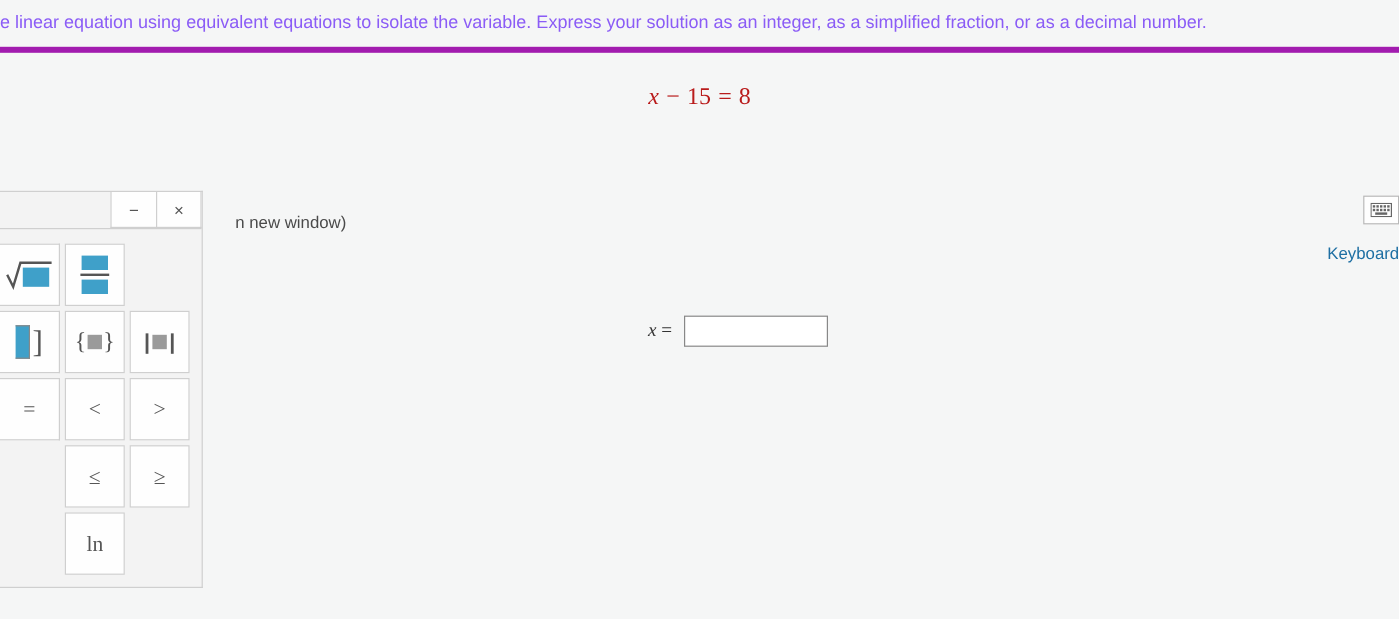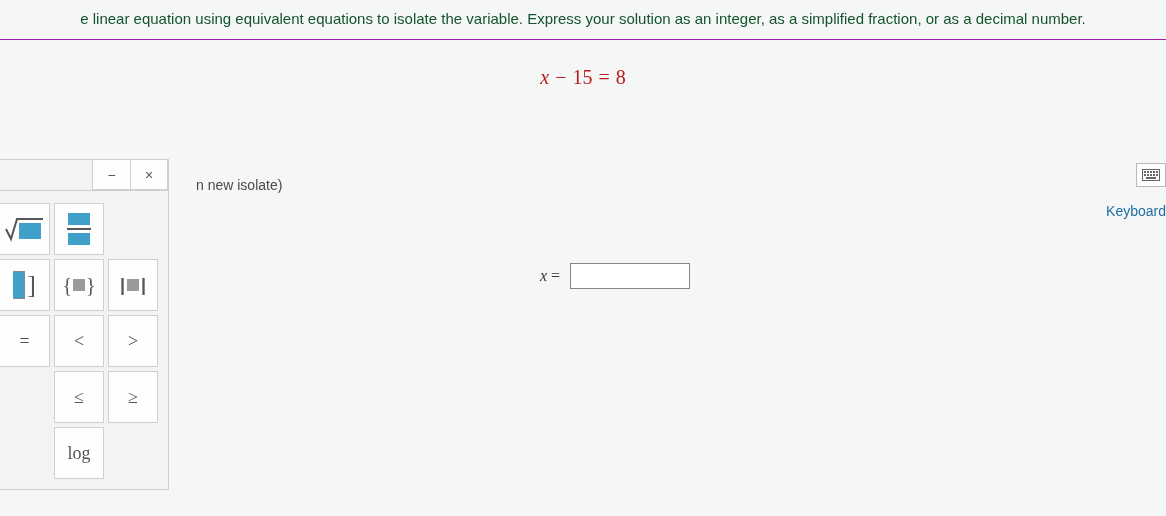--- a/index.html
+++ b/index.html
@@ -8,24 +8,23 @@
       background: #f5f6f6;
       color: #333;
       width: 1166px;
       height: 516px;
       overflow: hidden;
       position: relative;
     }
     .instruction {
       padding: 10px 0 12px 0;
       font-size: 15px;
-      color: #14532d;
-      border-bottom: 1px solid #a21caf;
+      color: #8b5cf6;
+      border-bottom: 5px solid #a21caf;
       white-space: nowrap;
-      text-align: center;
     }
     .equation {
       text-align: center;
       font-family: "Cambria Math", "Times New Roman", serif;
       font-size: 20px;
       font-style: italic;
       color: #b91c1c;
       padding: 26px 0;
     }
     .equation .num { font-style: normal; }
@@ -165,21 +164,21 @@
   </style>
 </head>
 <body>
 
 <div class="instruction">e linear equation using equivalent equations to isolate the variable. Express your solution as an integer, as a simplified fraction, or as a decimal number.</div>
 
 <div class="equation">
   <span>x</span><span class="op">−</span><span class="num">15</span><span class="eq">=</span><span class="num">8</span>
 </div>
 
-<div class="new-window">n new isolate)</div>
+<div class="new-window">n new window)</div>
 
 <div class="answer-row">
   <span class="answer-label">
     <span>x</span><span class="eq">=</span>
   </span>
   <input class="answer-input" type="text" value="" style="">
 </div>
 
 <div class="keyboard-area">
   <div class="kb-icon-btn">
@@ -251,15 +250,15 @@
 
     <div class="kbtn partial-left">=</div>
     <div class="kbtn">&lt;</div>
     <div class="kbtn">&gt;</div>
 
     <div class="kbtn empty partial-left"></div>
     <div class="kbtn">≤</div>
     <div class="kbtn">≥</div>
 
     <div class="kbtn empty partial-left"></div>
-    <div class="kbtn">log</div>
+    <div class="kbtn">ln</div>
   </div>
 </div>
 
 </body></html>

